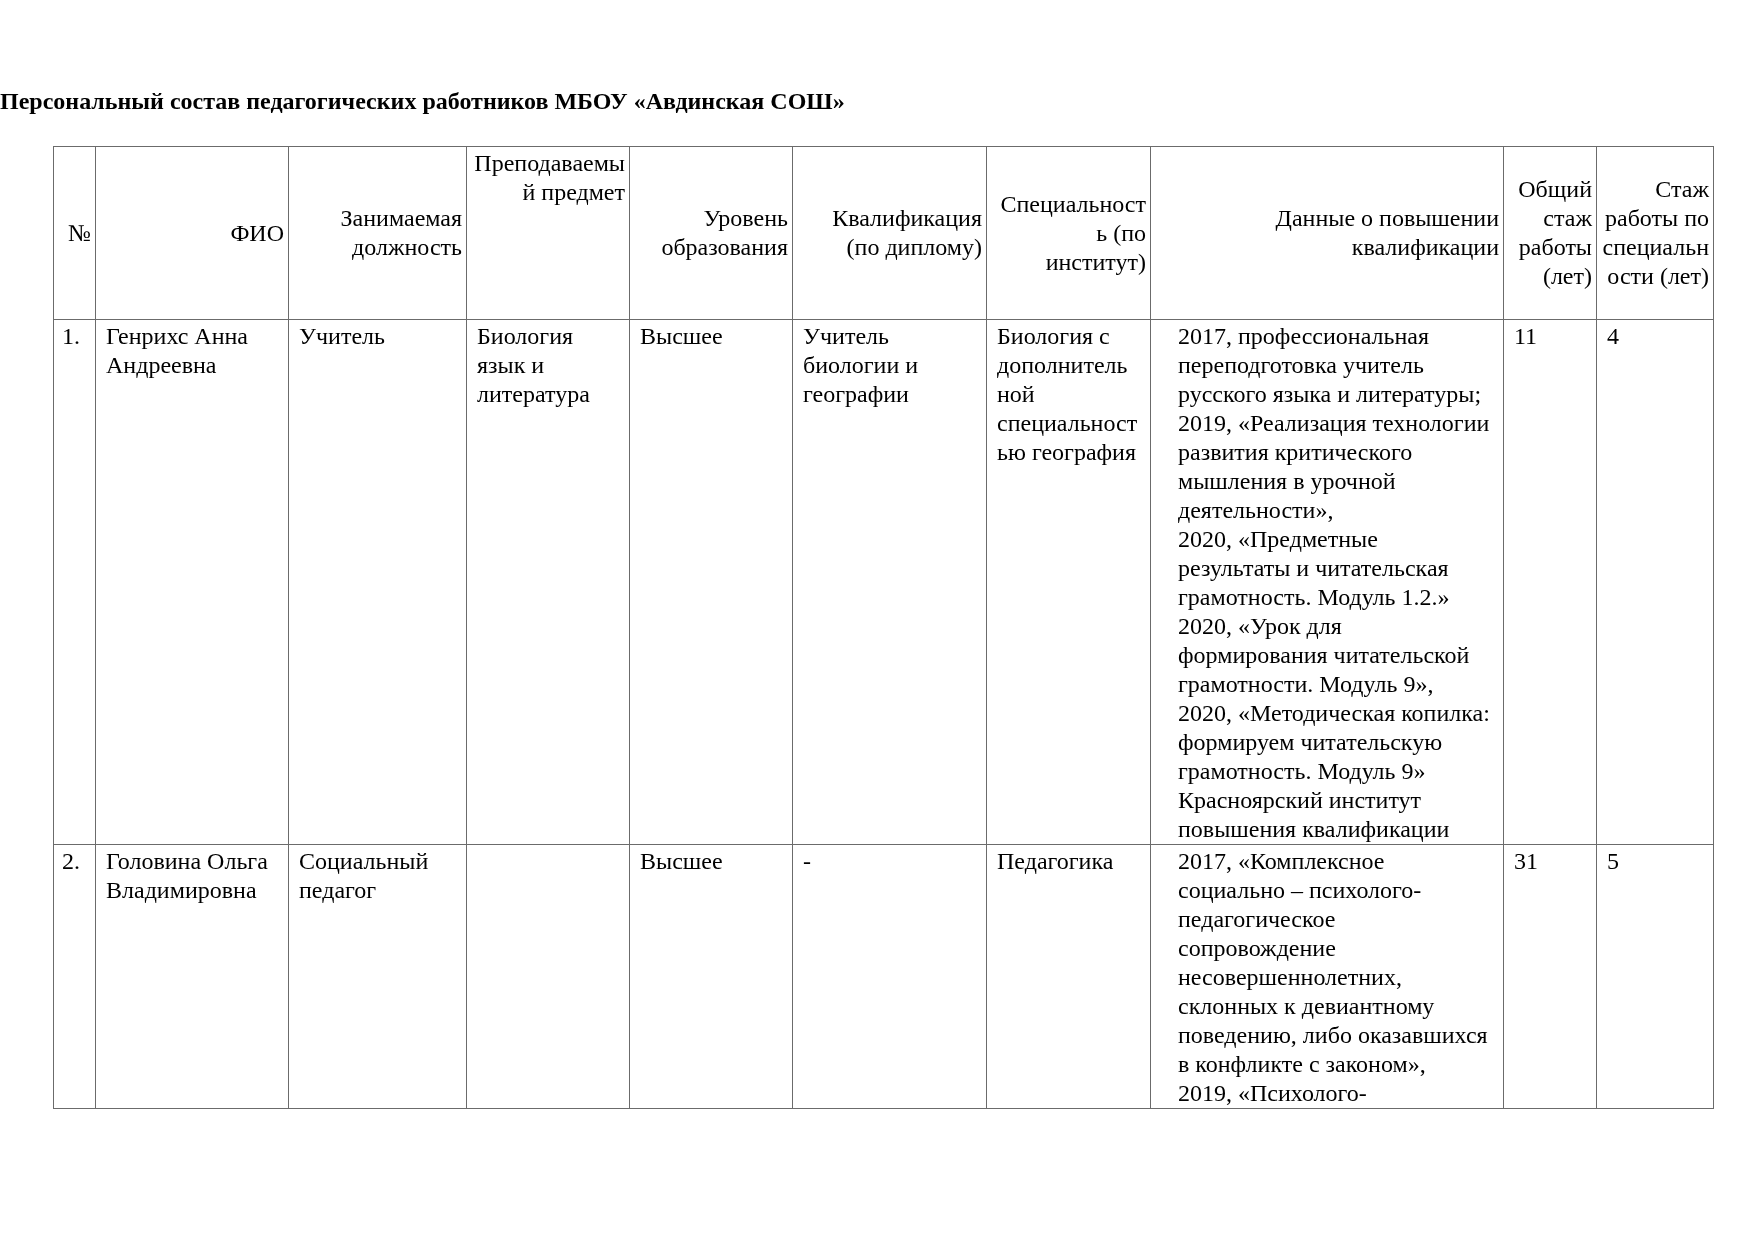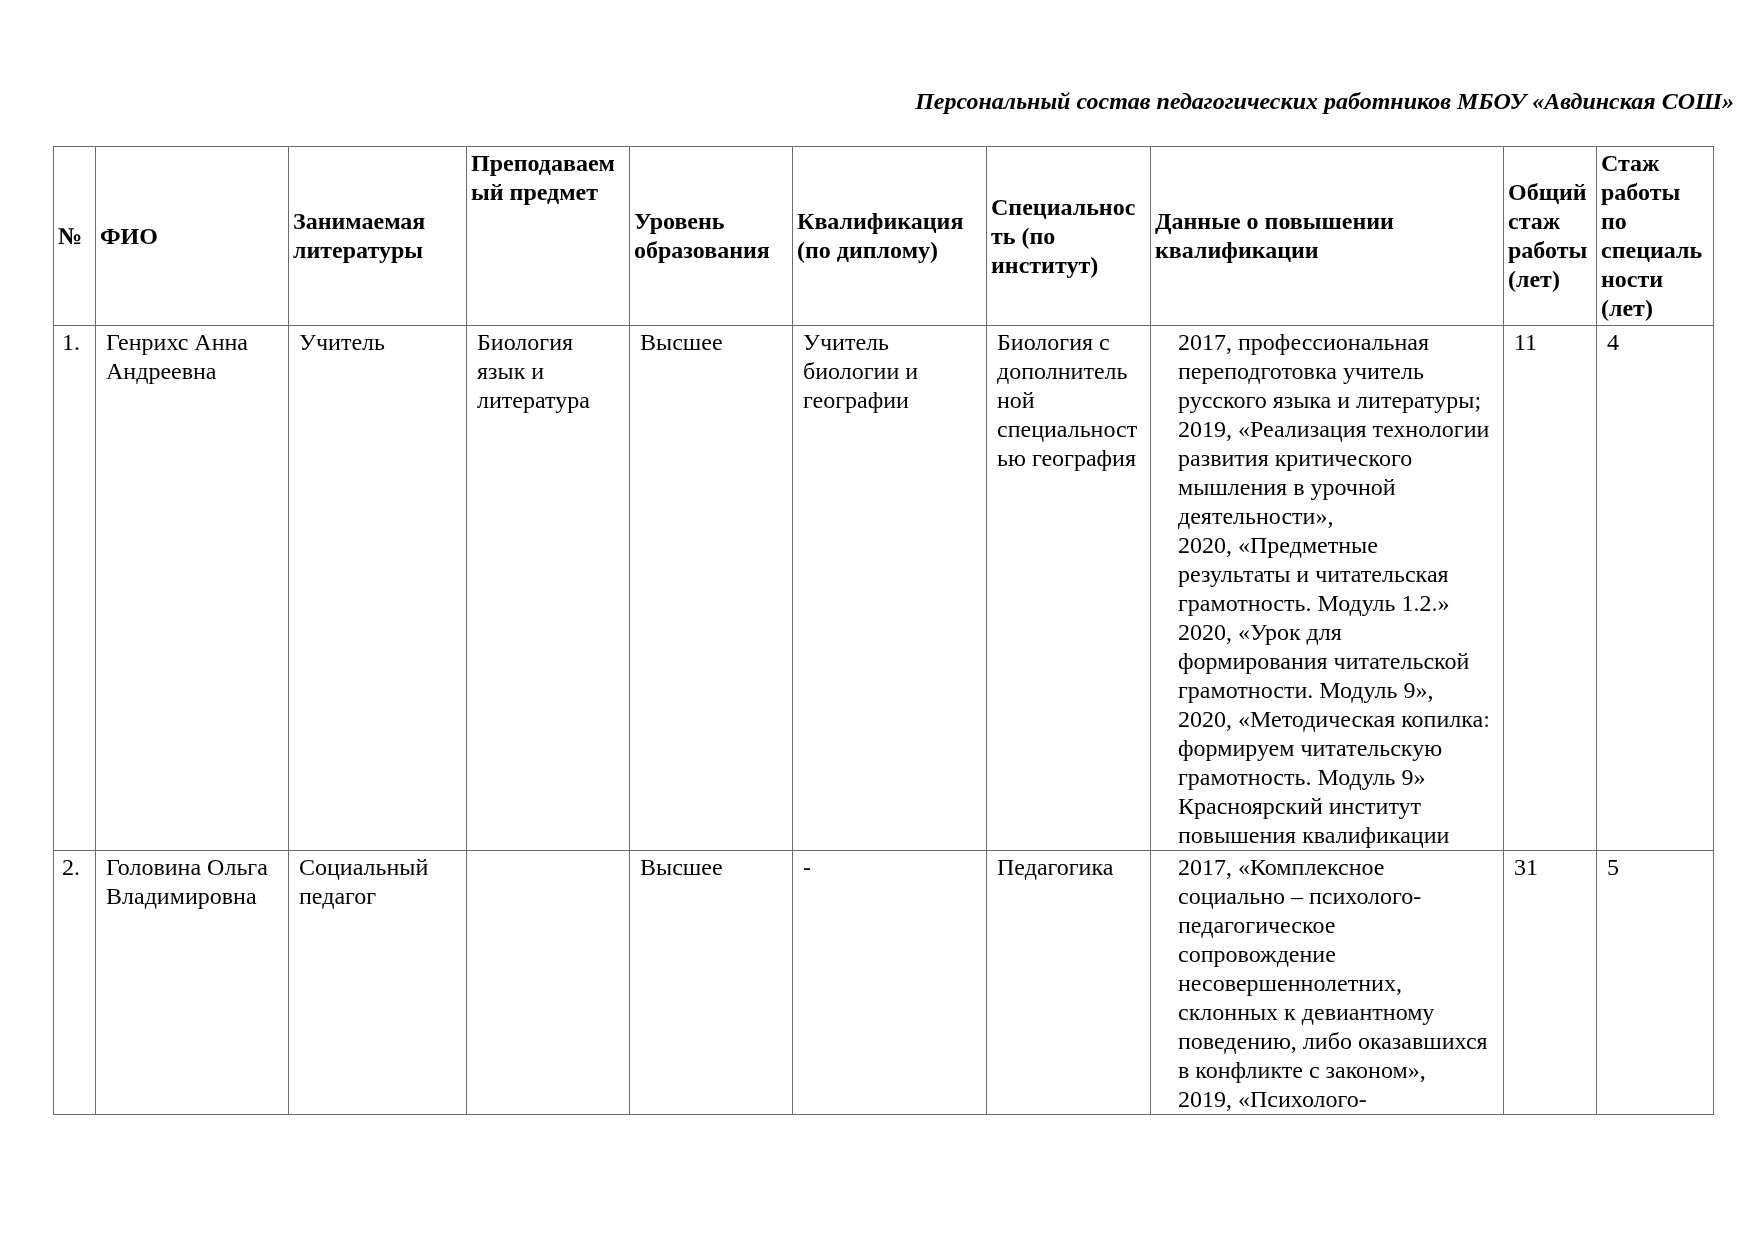--- a/index.html
+++ b/index.html
@@ -3,38 +3,37 @@
   <meta charset="utf-8">
   <style>
     html, body { margin: 0; padding: 0; background: #ffffff; }
     body {
       width: 1754px; height: 1240px; position: relative; overflow: hidden;
       font-family: "Liberation Serif", "DejaVu Serif", serif;
       color: #000;
     }
     .doc-title {
       position: absolute; left: 0; top: 88px; width: 1734px;
-      text-align: right; font-weight: bold; font-size: 24px;
+      text-align: left; font-weight: bold; font-size: 24px;
       letter-spacing: 0px;
-      font-style: italic;
     }
     table.staff {
       position: absolute; left: 53px; top: 146px;
       border-collapse: collapse; table-layout: fixed;
       width: 1660px;
     }
     table.staff th, table.staff td {
       border: 1.5px solid #6b6b6b;
       vertical-align: top;
       font-size: 24px; line-height: 29px;
       padding: 2px 10px 0 10px;
       word-wrap: break-word; overflow-wrap: break-word;
     }
     table.staff th {
-      font-weight: bold; text-align: left; vertical-align: middle;
+      font-weight: normal; text-align: right; vertical-align: middle;
       padding: 2px 4px;
       height: 168px;
     }
     table.staff th.top { vertical-align: top; padding-top: 2px; }
     table.staff td.num { padding-left: 8px; padding-right: 2px; }
     tr.row1 td { height: 517px; }
     tr.row2 td { height: 260px; }
     .lines span { display: block; margin-left: 17px; }
   </style>
 </head>
@@ -52,21 +51,21 @@
     <col style="width:194px">
     <col style="width:164px">
     <col style="width:353px">
     <col style="width:93px">
     <col style="width:117px">
   </colgroup>
   <thead>
     <tr>
       <th>№</th>
       <th>ФИО</th>
-      <th>Занимаемая литературы</th>
+      <th>Занимаемая должность</th>
       <th class="top">Преподаваемый предмет</th>
       <th>Уровень образования</th>
       <th>Квалификация (по диплому)</th>
       <th>Специальность (по институт)</th>
       <th>Данные о повышении квалификации</th>
       <th>Общий стаж работы (лет)</th>
       <th>Стаж работы по специальности (лет)</th>
     </tr>
   </thead>
   <tbody>

